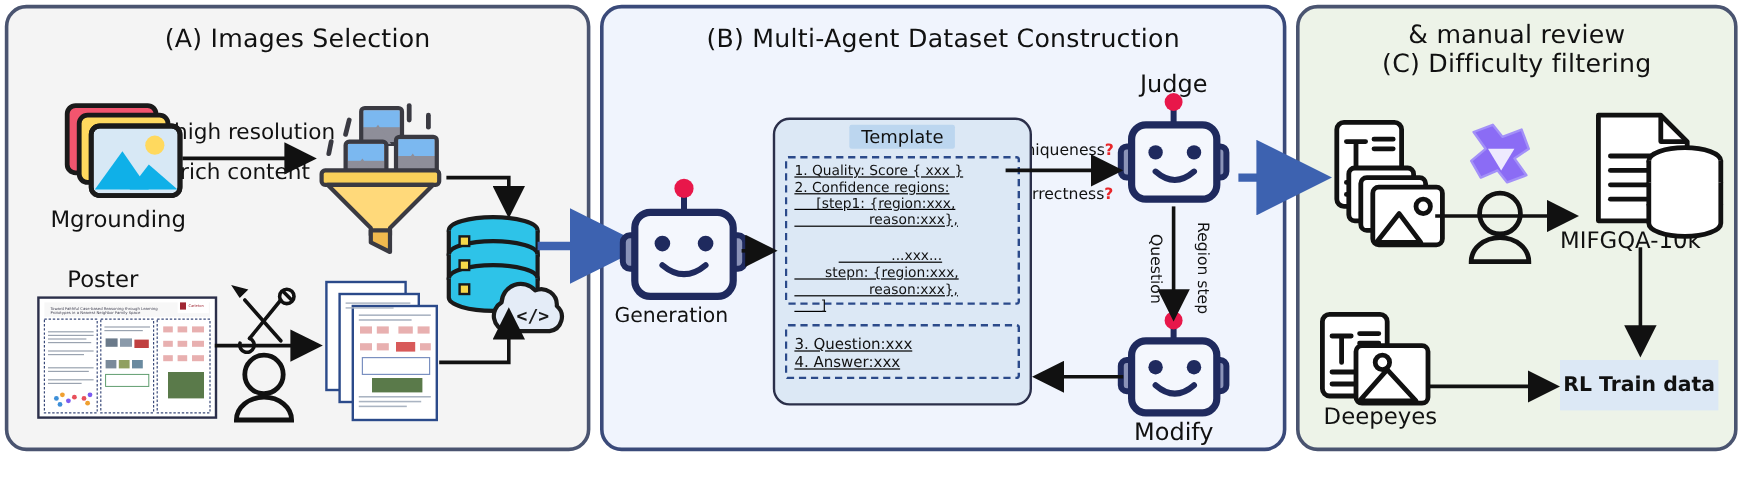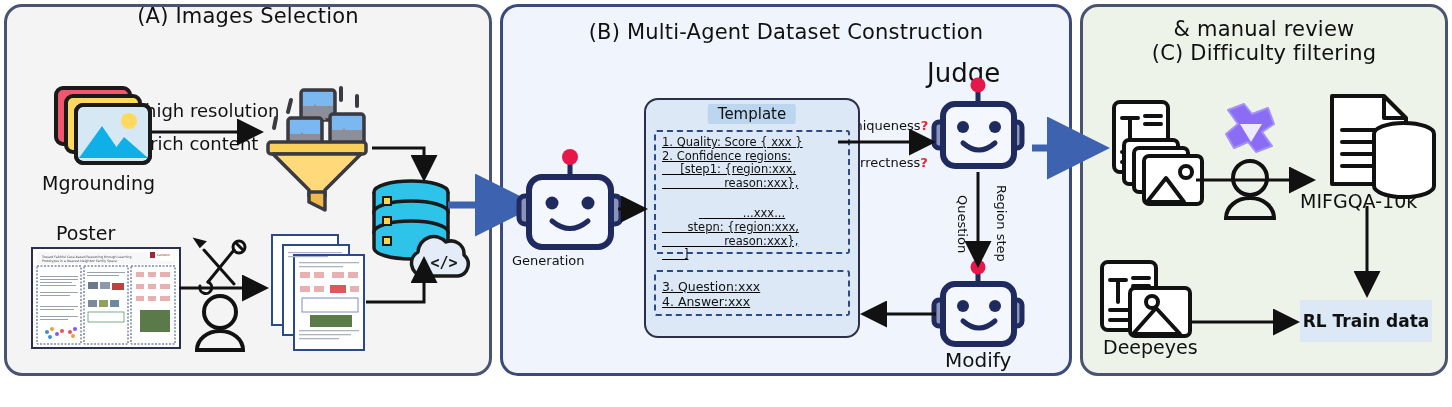--- a/index.html
+++ b/index.html
@@ -34,32 +34,32 @@
   .rltxt{font-size:17px;font-weight:bold;color:#111;}
 
   .qm{color:#e8262a;font-weight:bold;}
 </style>
 </head>
 <body>
 
 <div id="stage">
 
   <div class="panel panel-a"></div>
-  <div class="ptitle" style="left:4px;width:488px;top:4px;">(A) Images Selection</div>
+  <div class="ptitle" style="left:4px;width:488px;top:20px;">(A) Images Selection</div>
 
   <div class="lbl" style="left:42px;top:172px;font-size:19px;">Mgrounding</div>
   <div class="lbl" style="left:145px;top:100px;font-size:18px;">high resolution</div>
   <div class="lbl" style="left:150px;top:133px;font-size:18px;">rich content</div>
   <div class="lbl" style="left:56px;top:222px;font-size:19px;">Poster</div>
 
   <div class="panel panel-b"></div>
   <div class="ptitle" style="left:500px;width:572px;top:20px;">(B) Multi-Agent Dataset Construction</div>
 
-  <div class="lbl" style="left:512px;top:253px;font-size:13px;">Generation</div>
-  <div class="lbl" style="left:927px;top:58px;font-size:26px;">Judge</div>
+  <div class="lbl" style="left:512px;top:253px;font-size:17px;">Generation</div>
+  <div class="lbl" style="left:950px;top:58px;font-size:20px;">Judge</div>
   <div class="lbl" style="left:945px;top:348px;font-size:20px;">Modify</div>
 
   <div class="lbl" style="left:845px;top:118px;font-size:13px;">
     <span>Uniqueness</span><span class="qm">?</span>
   </div>
   <div class="lbl" style="left:843px;top:155px;font-size:13px;">
     <span>Correctness</span><span class="qm">?</span>
   </div>
 
   <div class="lbl vert" style="left:955px;top:195px;font-size:13px;">Question</div>

